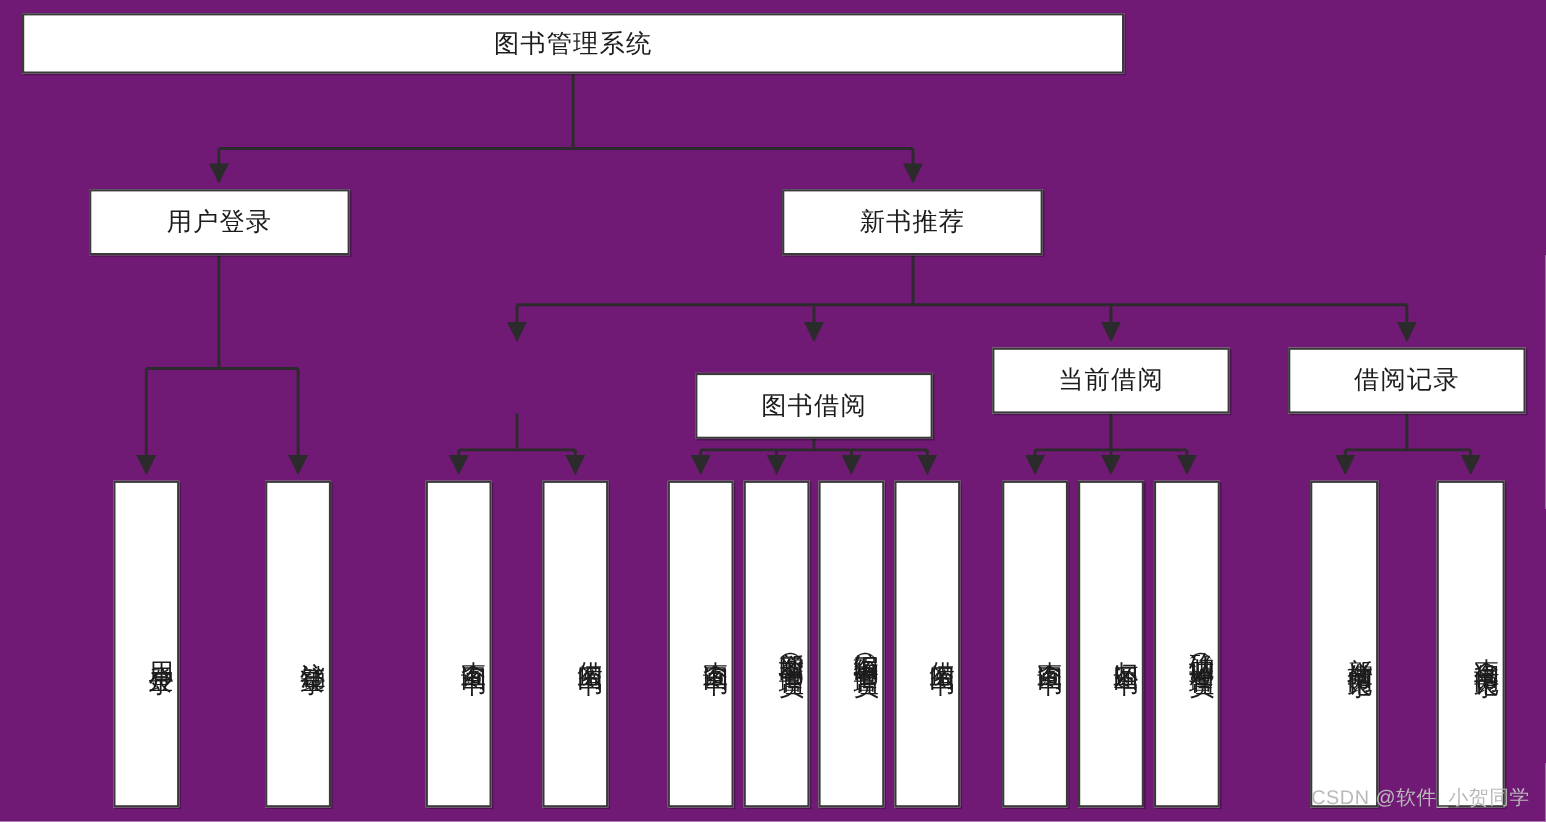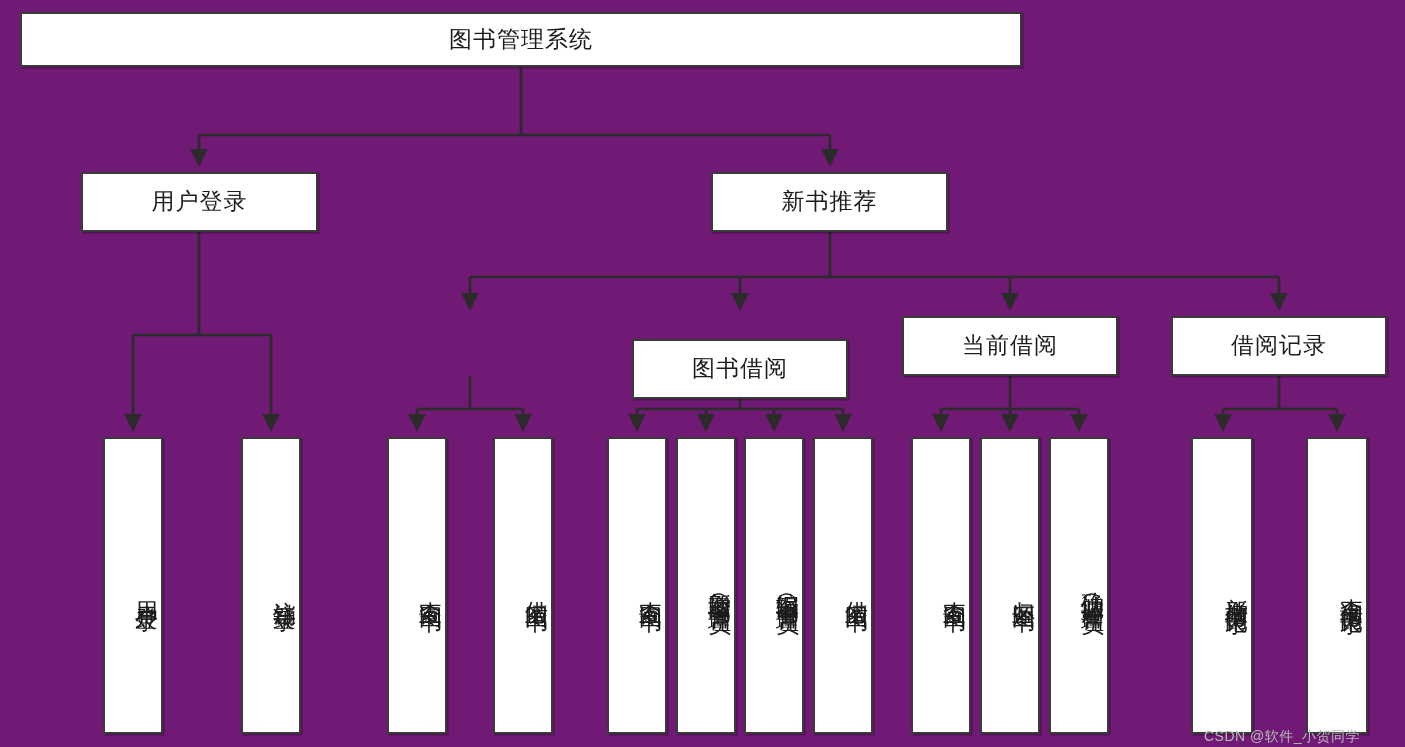--- a/index.html
+++ b/index.html
@@ -55,26 +55,25 @@
   .node.v.tall {
     align-items: flex-start;
     padding-top: 4px;
   }
   .node.v .txt {
     display: block;
   }
   #watermark {
     position: absolute;
     left: 1192px;
-    top: 728px;
-    font-size: 14px;
+    top: 713px;
+    font-size: 18px;
     color: #b9b9b9;
     letter-spacing: 0.5px;
     white-space: nowrap;
-    margin-left: 12px;
   }
 </style>
 </head>
 <body>
 
 <div id="canvas">
 
   <svg id="edges" viewBox="0 0 1405 747">
     <defs>
       <marker id="arw" viewBox="0 0 10 10" refX="9" refY="5" markerWidth="7" markerHeight="7" orient="auto-start-reverse">

